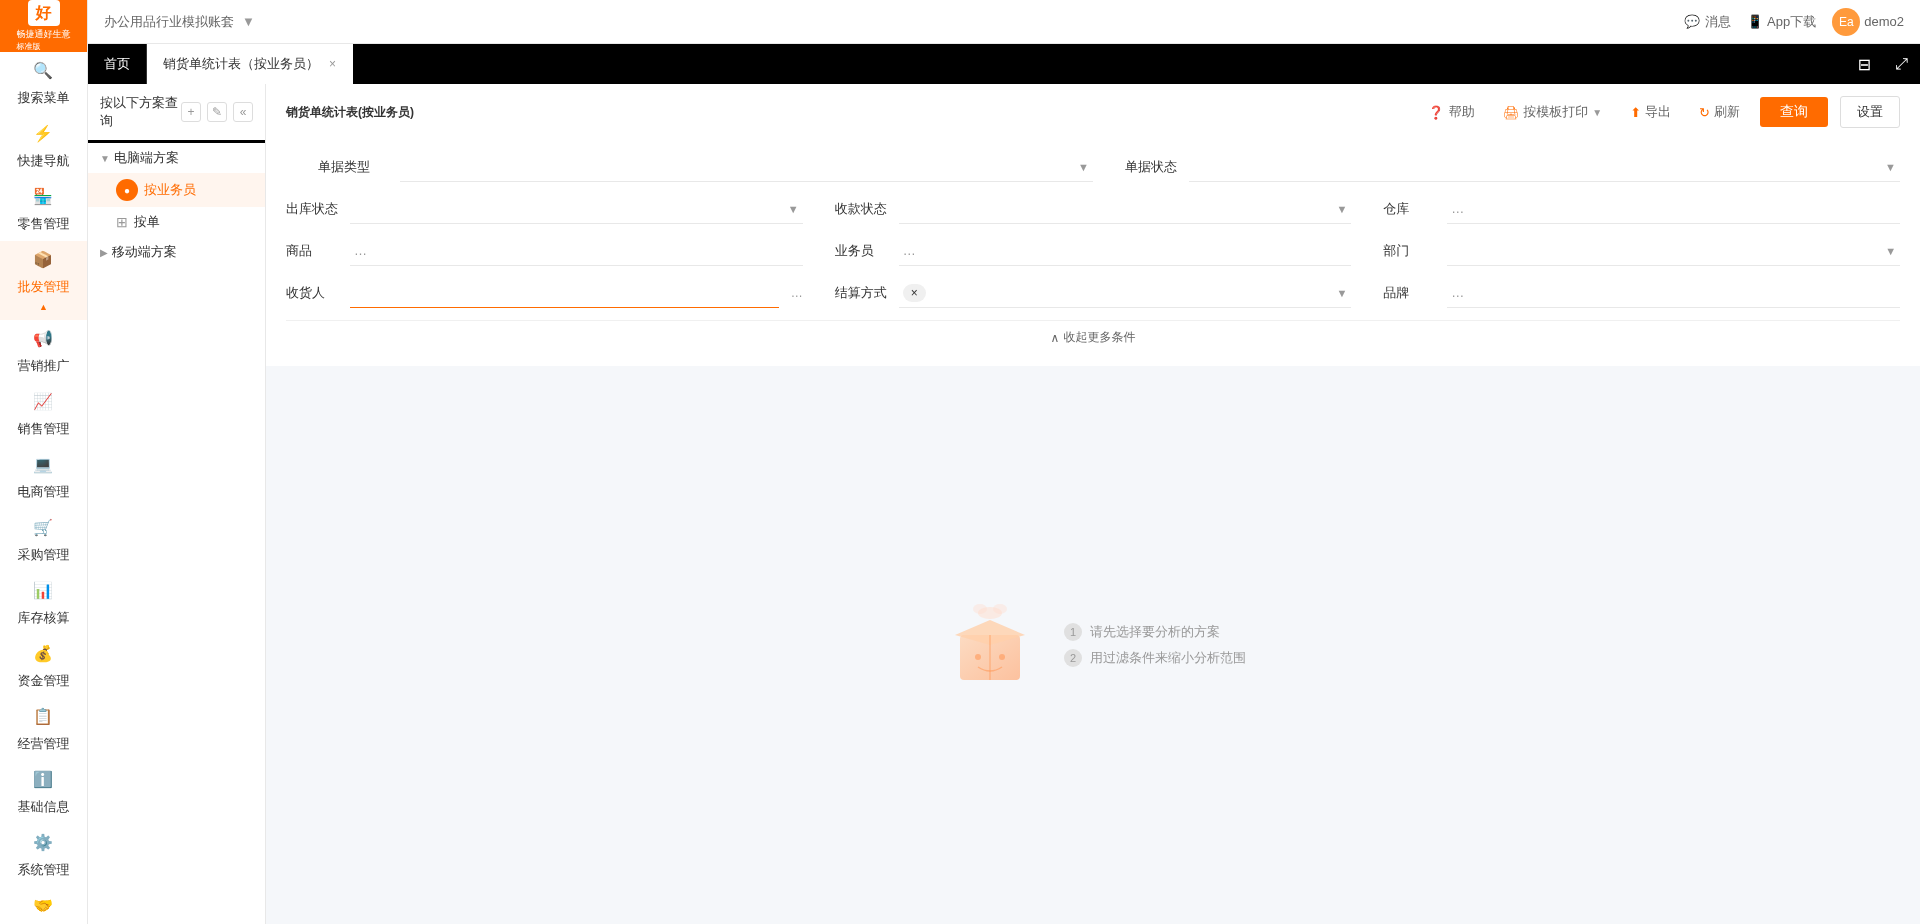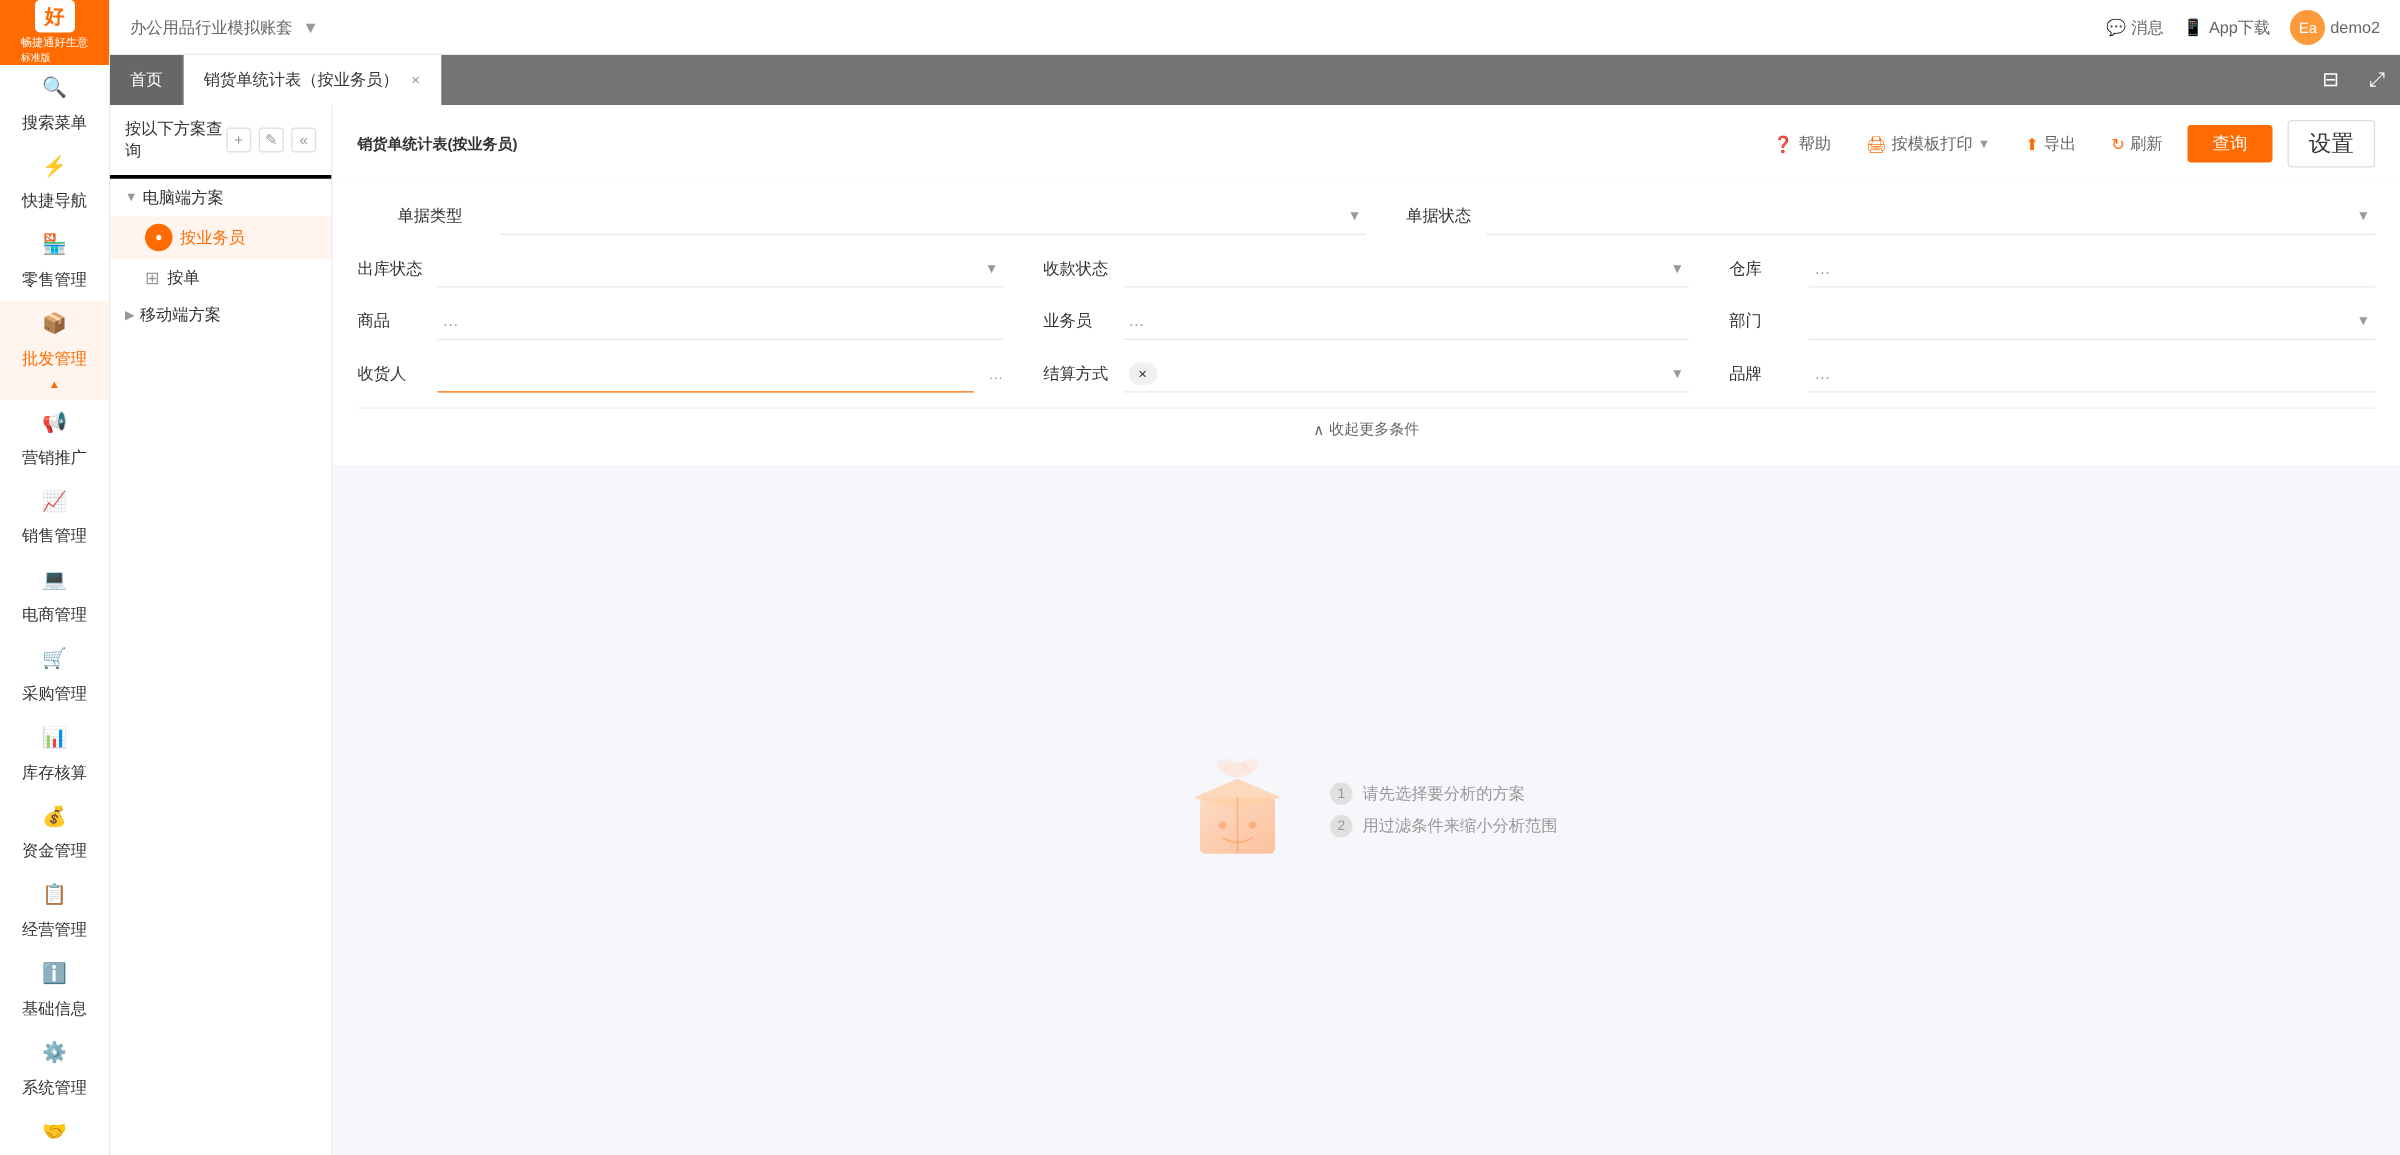--- a/index.html
+++ b/index.html
@@ -67,21 +67,21 @@
       width: 28px; height: 28px;
       border-radius: 50%;
       background: #ff9a3c;
       display: flex; align-items: center; justify-content: center;
       color: #fff; font-size: 12px;
     }
 
     
     #tabbar {
       height: 40px;
-      background: #737373;
+      background: #000000;
       display: flex;
       align-items: stretch;
       flex-shrink: 0;
     }
     .tab-item {
       display: flex;
       align-items: center;
       padding: 0 16px;
       color: #fff;
       cursor: pointer;
@@ -191,21 +191,21 @@
       cursor: pointer;
       font-size: 14px;
     }
     .btn-setting {
       background: #fff;
       color: #333;
       padding: 6px 16px;
       border: 1px solid #ddd;
       border-radius: 3px;
       cursor: pointer;
-      font-size: 18px;
+      font-size: 13px;
     }
 
     
     .filter-area {
       background: #fff;
       padding: 12px 20px;
       flex-shrink: 0;
     }
     .filter-row {
       display: flex;

